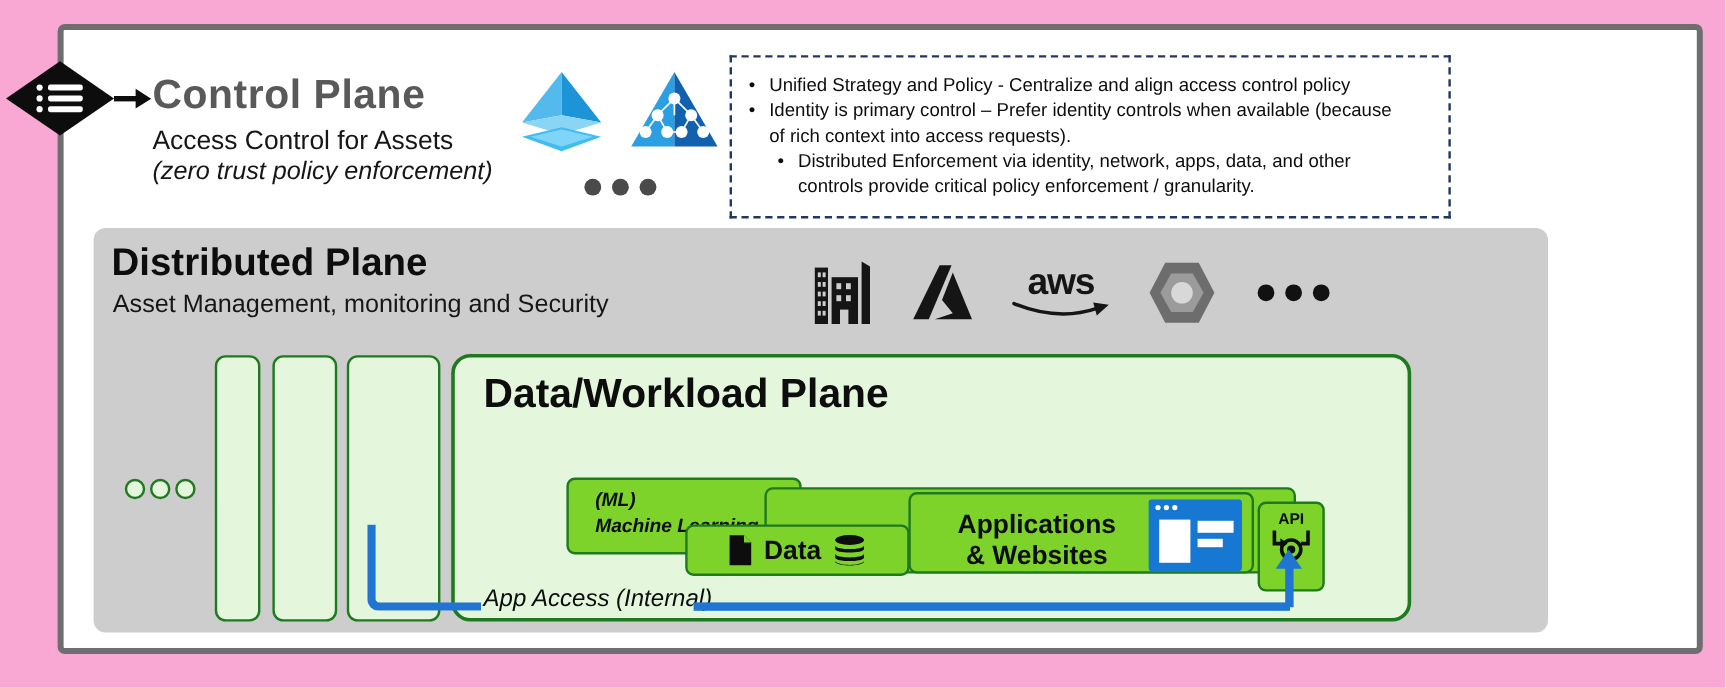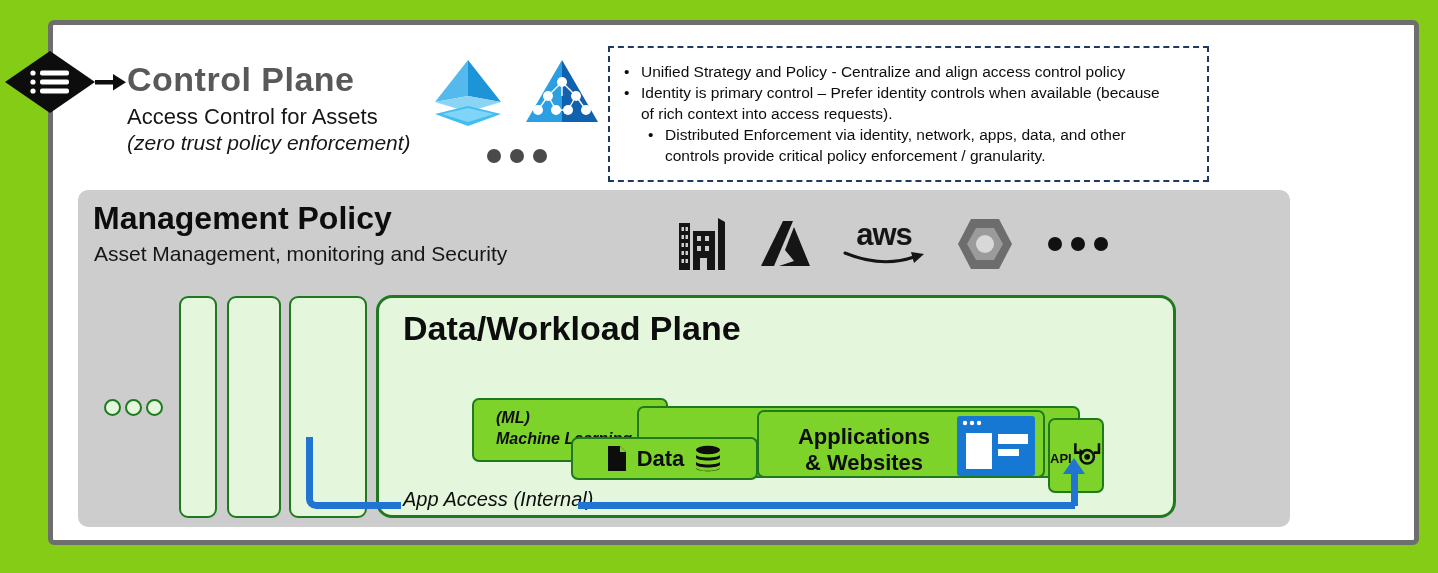--- a/index.html
+++ b/index.html
@@ -1,17 +1,17 @@
 <!DOCTYPE html>
 <html><head>
 <meta charset="utf-8">
 <style>
   * { margin:0; padding:0; box-sizing:border-box; }
   body { background:#ffffff; font-family:"Liberation Sans", sans-serif; }
-  .canvas { position:relative; width:1438px; height:573px; background:#84cc16; overflow:hidden; }
+  .canvas { position:relative; width:1438px; height:573px; background:#f9a8d4; overflow:hidden; }
 
   
   .outer-frame { position:absolute; left:48px; top:20px; width:1371px; height:525px;
     border:5px solid #6e6e6e; border-radius:6px; background:#ffffff; }
 
   
   .diamond-svg { position:absolute; left:2px; top:47px; z-index:5; }
   .cp-text { position:absolute; left:127px; top:60px; z-index:4; }
   .cp-title { font-size:34px; font-weight:bold; color:#595959; letter-spacing:0.5px; }
   .cp-sub { font-size:22px; color:#161616; margin-top:5px; }
@@ -64,21 +64,21 @@
   .ml-box { left:472px; top:398px; width:196px; height:64px; z-index:1; padding:7px 0 0 22px; }
   .ml-box div { font-size:16px; font-style:italic; font-weight:bold; color:#0d0d0d; line-height:21px; }
   .apps-back { left:637px; top:406px; width:443px; height:72px; z-index:2; }
   .data-box { left:571px; top:437px; width:187px; height:43px; z-index:4;
     display:flex; align-items:center; justify-content:center; gap:10px; }
   .data-label { font-size:22px; font-weight:600; color:#0d0d0d; }
   .apps-main { left:757px; top:410px; width:288px; height:68px; z-index:3;
     display:flex; align-items:flex-end; padding:16px 8px 0 12px; }
   .apps-label { flex:1; text-align:center; font-size:22px; font-weight:bold; color:#0d0d0d; line-height:26px; }
   .api-box { left:1048px; top:418px; width:56px; height:75px; z-index:5;
-    display:flex; flex-direction:row; align-items:center; }
+    display:flex; flex-direction:column; align-items:center; }
   .api-label { font-size:13px; font-weight:bold; color:#0d0d0d; margin-top:5px; }
 
   
   .blue-L { position:absolute; left:306px; top:437px; width:95px; height:72px;
     border-left:7px solid #2175d2; border-bottom:7px solid #2175d2;
     border-bottom-left-radius:10px; z-index:6; }
   .blue-h2 { position:absolute; left:578px; top:502px; width:497px; height:7px; background:#2175d2; z-index:6; }
   .blue-shaft { position:absolute; left:1071px; top:473px; width:7px; height:33px; background:#2175d2; z-index:7; }
   .blue-head { position:absolute; left:1063px; top:458px; width:0; height:0;
     border-left:11px solid transparent; border-right:11px solid transparent;
@@ -155,21 +155,21 @@
       <span class="bl">•</span>
       <span class="tx"><b>Identity is primary control</b><span> – Prefer identity controls when available (because of rich context into access requests).</span></span>
     </div>
     <div class="bullet-row nested">
       <span class="bl">•</span>
       <span class="tx"><b>Distributed Enforcement</b><span> via identity, network, apps, data, and other controls provide critical policy enforcement / granularity.</span></span>
     </div>
   </div>
 
   <div class="mgmt">
-    <div class="mgmt-title">Management Policy</div>
+    <div class="mgmt-title">Distributed Plane</div>
     <div class="mgmt-sub">Asset Management, monitoring and Security</div>
 
     <div class="mgmt-icons">
       <svg width="50" height="56" viewBox="0 0 50 56">
         <rect x="1" y="7" width="11" height="47" fill="#151515"></rect>
         <g fill="#cdcdcd">
           <rect x="3.5" y="11" width="2.5" height="4"></rect>
             <rect x="7.5" y="11" width="2.5" height="4"></rect>
           <rect x="3.5" y="19" width="2.5" height="4"></rect>
             <rect x="7.5" y="19" width="2.5" height="4"></rect>

